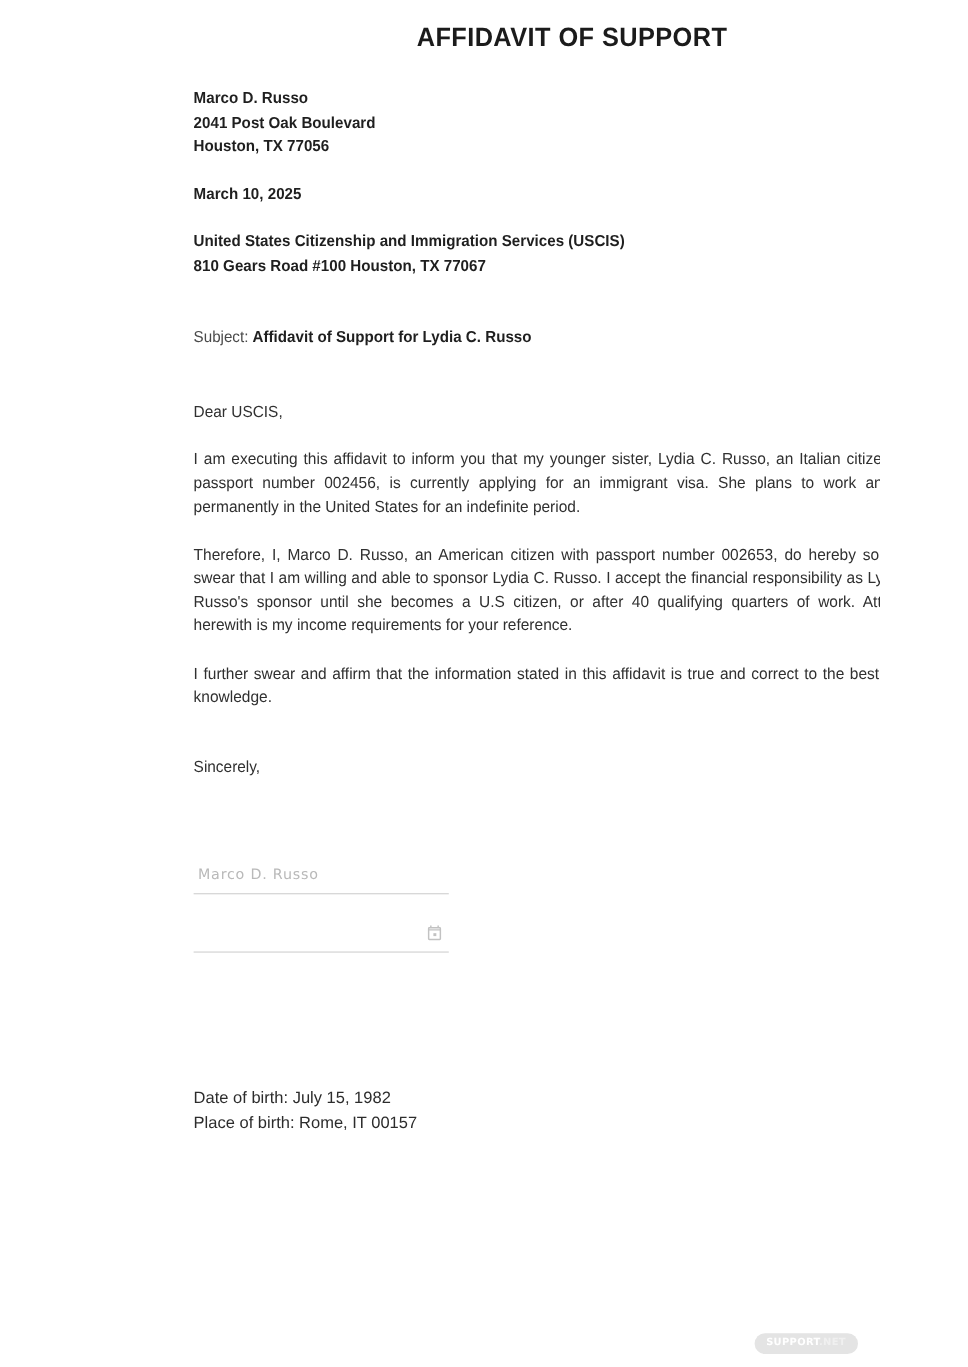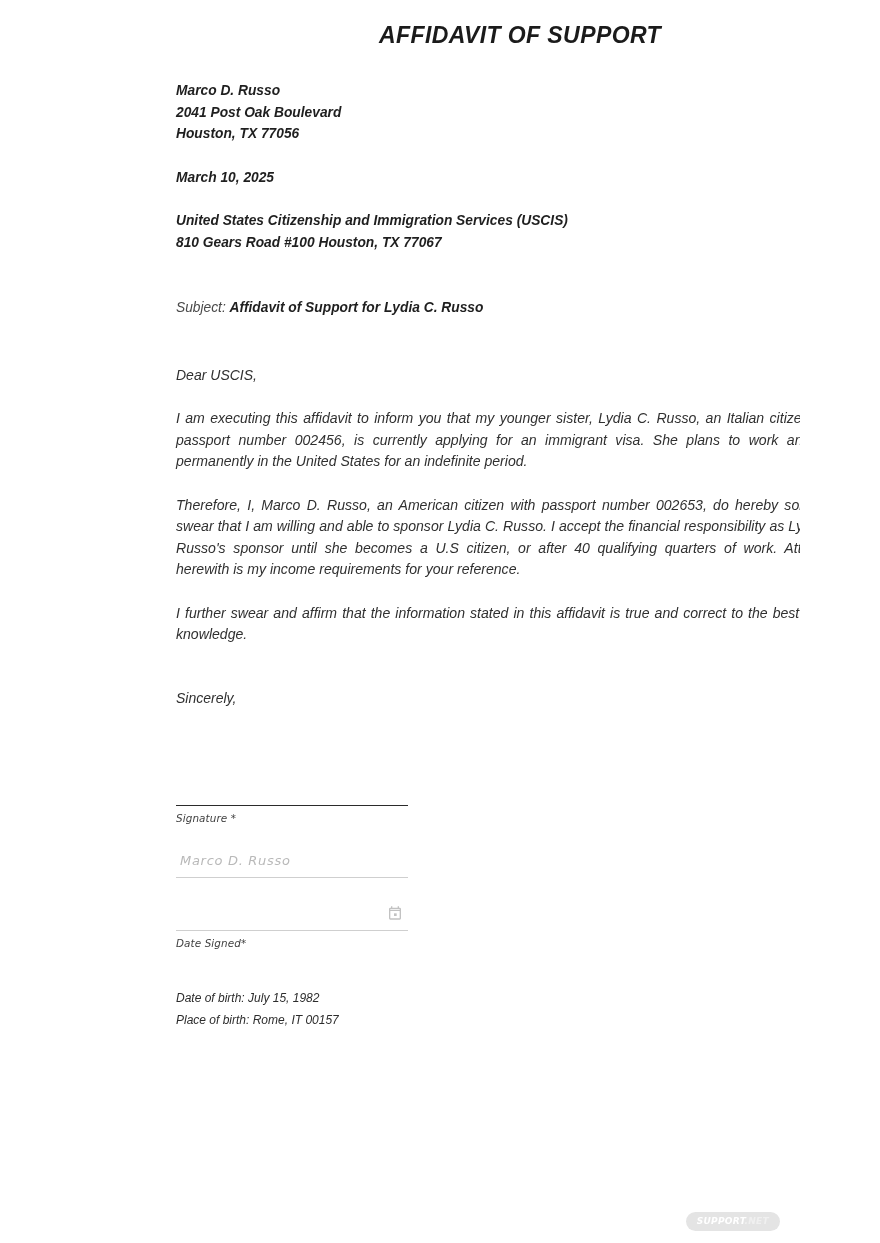--- a/index.html
+++ b/index.html
@@ -14,21 +14,20 @@
     -webkit-font-smoothing: antialiased;
   }
   .page {
     position: relative;
     width: 720px;
     height: 1243px;
     margin: 0 auto;
     background: #ffffff;
     overflow: hidden;
     box-sizing: border-box;
-    font-style: italic;
   }
   .doc {
     position: absolute;
     left: 96px;
     top: 0;
     width: 688px;
   }
 
   
   .doc-title {
@@ -148,21 +147,21 @@
     margin-right: 5px;
     display: block;
   }
 
   
   .birth-info {
     position: absolute;
     left: 96px;
     top: 988px;
     font-family: "Liberation Sans", sans-serif;
-    font-size: 12px;
+    font-size: 15px;
     line-height: 21.5px;
     color: #2c2c2c;
   }
   .birth-info .line { display: block; white-space: pre; }
 
   
   .watermark {
     position: absolute;
     right: 20px;
     bottom: 12px;
@@ -212,45 +211,39 @@
 
     <p class="body-para">I am executing this affidavit to inform you that my younger sister, Lydia C. Russo, an Italian citizen with passport number 002456, is currently applying for an immigrant visa. She plans to work and live permanently in the United States for an indefinite period.</p>
     <p class="body-para">Therefore, I, Marco D. Russo, an American citizen with passport number 002653, do hereby solemnly swear that I am willing and able to sponsor Lydia C. Russo. I accept the financial responsibility as Lydia C. Russo's sponsor until she becomes a U.S citizen, or after 40 qualifying quarters of work. Attached herewith is my income requirements for your reference.</p>
     <p class="body-para">I further swear and affirm that the information stated in this affidavit is true and correct to the best of my knowledge.</p>
 
     <div class="closing">Sincerely,</div>
   </div>
 
   <div class="form-area">
 
-    <div class="field" id="signature-field">
-      <div class="signature-canvas"></div>
-      <hr class="field-rule">
-      <div class="field-label">Signature *</div>
-    </div>
 
     <div class="field" id="name-field">
       <div class="field-input">
         <span class="placeholder">Marco D. Russo</span>
       </div>
       <hr class="field-rule light">
     </div>
 
     <div class="field" id="date-field">
       <div class="field-input">
         <span></span>
         <span class="cal-icon">
           <svg width="16" height="16" viewBox="0 0 24 24" aria-hidden="true">
             <path fill="#c2c2c2" d="M19 4h-1V2h-2v2H8V2H6v2H5a2 2 0 0 0-2 2v14a2 2 0 0 0 2 2h14a2 2 0 0 0 2-2V6a2 2 0 0 0-2-2zm0 16H5V9h14v11zm0-13H5V6h14v1z"></path>
             <rect x="10.5" y="12.5" width="4" height="4" fill="#c2c2c2"></rect>
           </svg>
         </span>
       </div>
       <hr class="field-rule light">
-      <div class="field-label">Date Signed*</div>
     </div>
   </div>
 
   <div class="birth-info">
     <span class="line">Date of birth: July 15, 1982</span>
     <span class="line">Place of birth: Rome, IT 00157</span>
   </div>
 
   <div class="watermark">
     <span class="wm-main">SUPPORT</span><span class="wm-tld">.NET</span>

